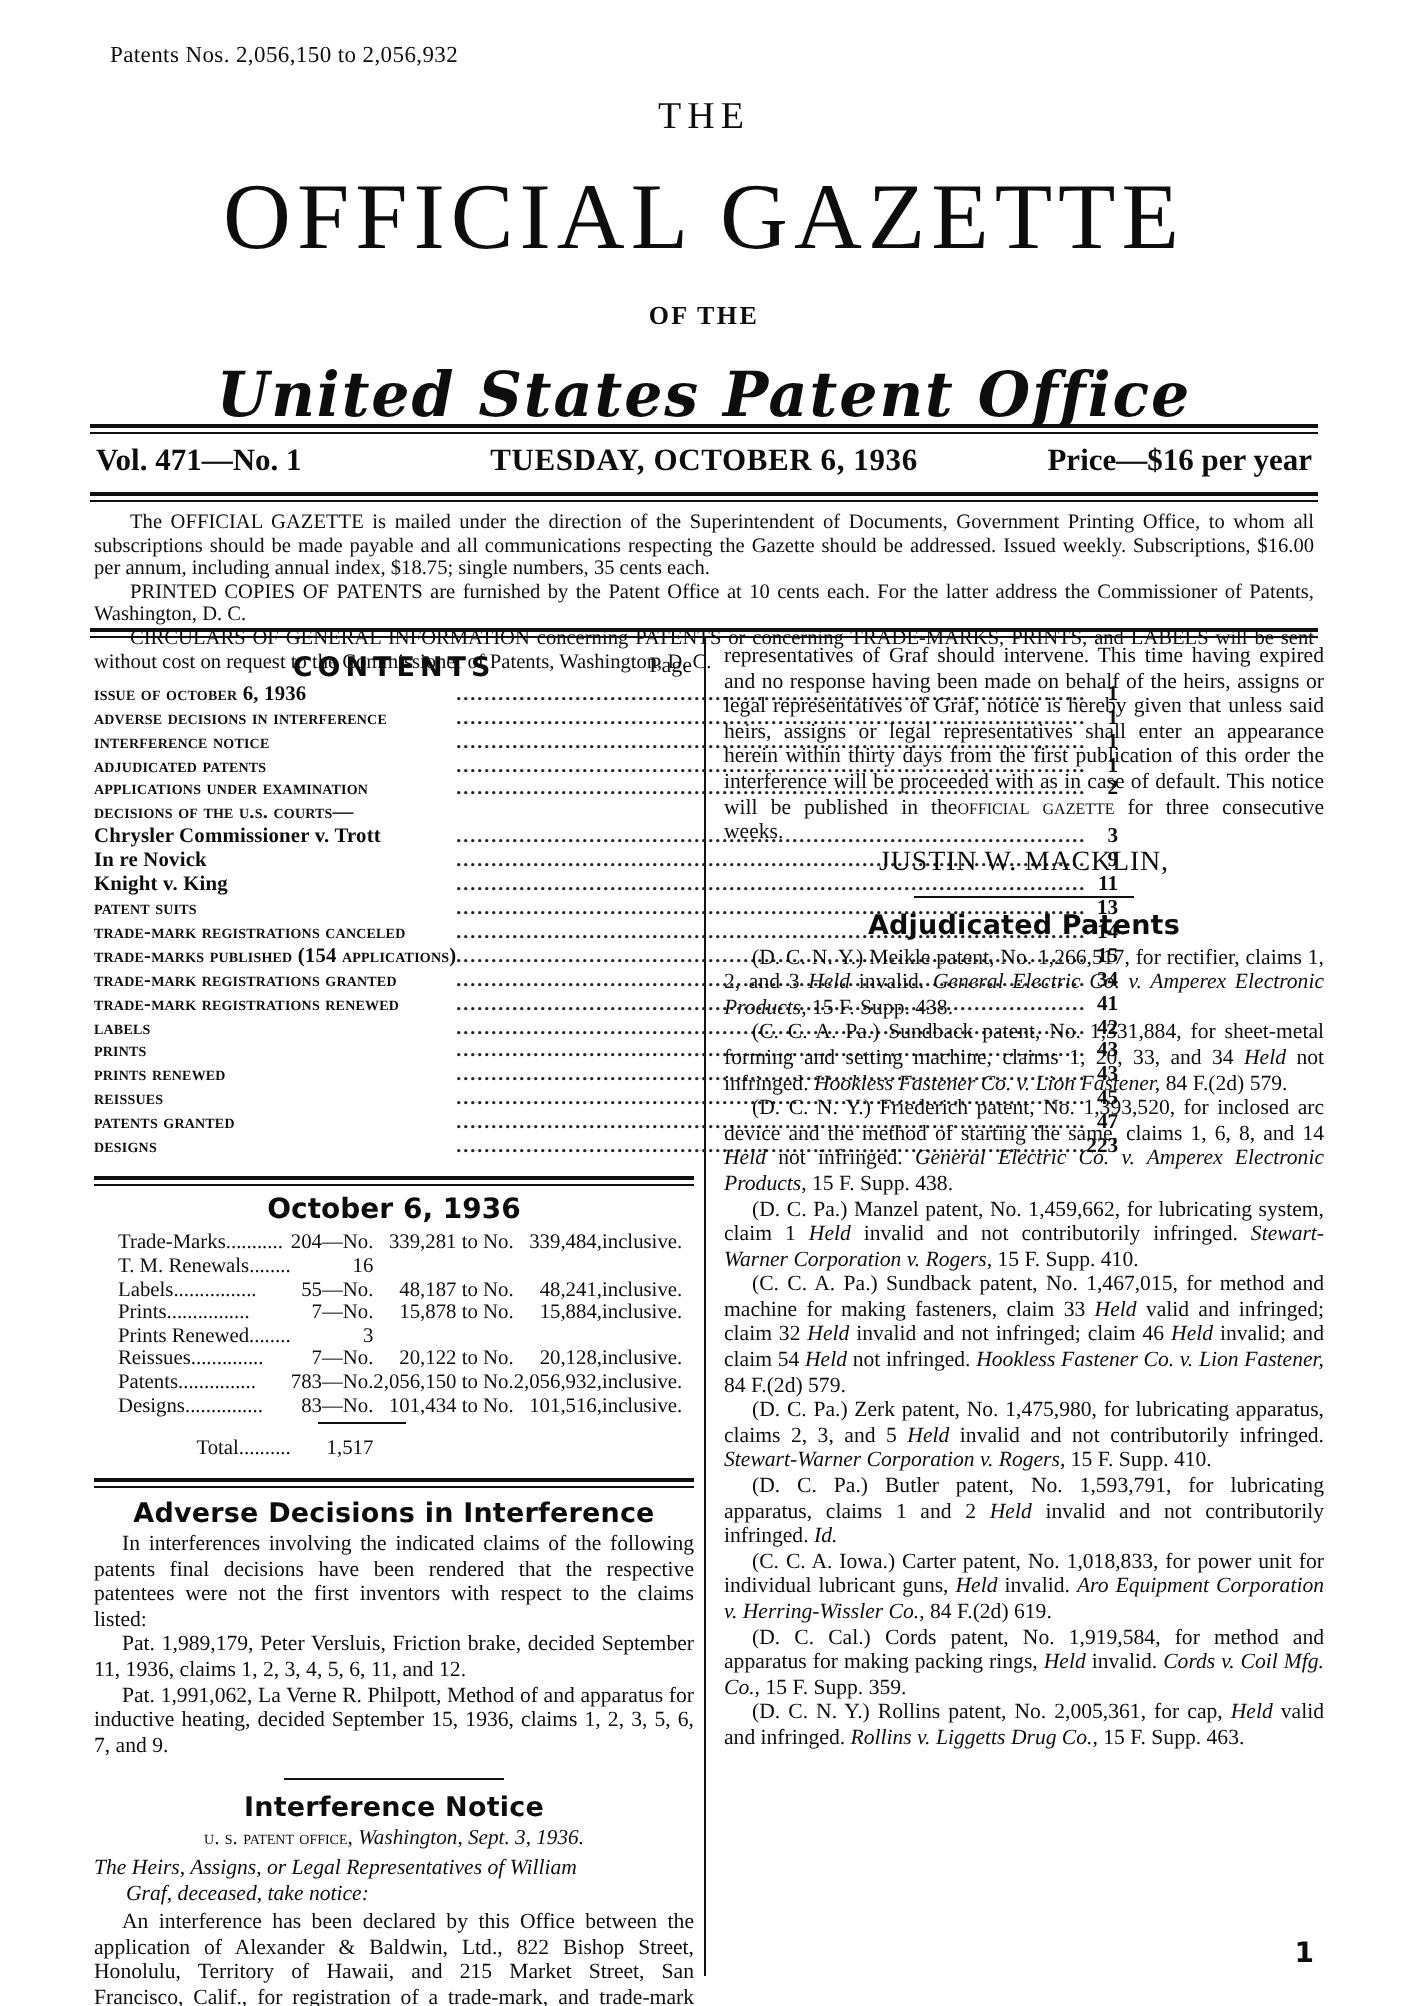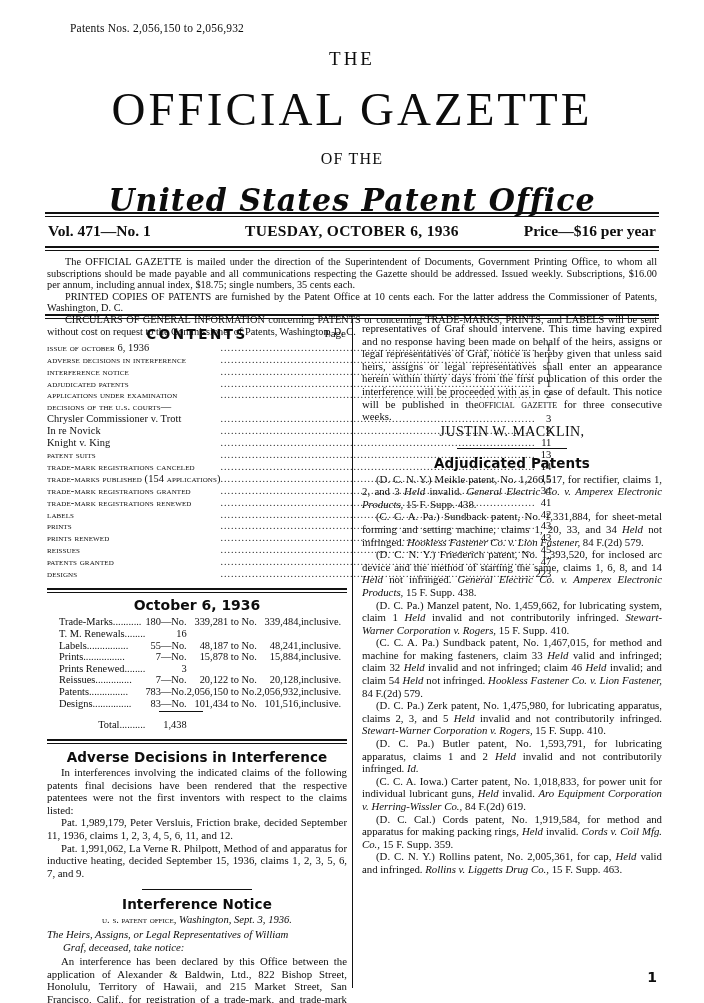--- a/index.html
+++ b/index.html
@@ -19,21 +19,21 @@
     position: absolute;
     left: 0; top: 0;
     width: 704px;
     height: 1003px;
     padding: 0;
   }
 
   
   .patent-range {
     position: absolute;
-    left: 70px;
+    left: 55px;
     top: 22px;
     font-size: 11.5px;
     letter-spacing: .2px;
   }
 
   
   .masthead {
     position: absolute;
     left: 45px;
     top: 48px;
@@ -47,24 +47,24 @@
   }
   .mh-title {
     font-size: 47px;
     letter-spacing: 3px;
     margin-top: 12px;
     font-weight: normal;
     font-family: "Liberation Serif", serif;
     white-space: nowrap;
   }
   .mh-ofthe {
-    font-size: 16px;
+    font-size: 13px;
     letter-spacing: 1.2px;
     margin-top: 14px;
-    font-weight: normal;
+    font-weight: bold;
   }
   .mh-office {
     font-size: 31px;
     margin-top: 14px;
     font-family: "DejaVu Serif", serif;
     font-weight: bold;
     font-style: italic;
     letter-spacing: 1px;
     transform: scaleX(0.97);
   }
@@ -143,20 +143,21 @@
     width: 100%;
     border-collapse: collapse;
     margin-top: 2px;
     font-size: 10.4px;
   }
   table.contents td {
     padding: 0;
     vertical-align: bottom;
     line-height: 11.9px;
     white-space: nowrap;
+    font-weight: bold;
   }
   td.c-label {
     font-variant: small-caps;
     text-transform: lowercase;
     letter-spacing: .1px;
   }
   td.c-label.cap { font-variant: normal; text-transform: none; }
   td.c-dots {
     width: 100%;
     overflow: hidden;
@@ -470,21 +471,21 @@
     </table>
 
     <div class="sec-rule-double"></div>
 
     <div class="date-head">October 6, 1936</div>
 
     <table class="stats">
       <tbody id="stats-body">
           <tr>
             <td class="s-label">Trade-Marks...........</td>
-            <td class="s-count">180—No.</td>
+            <td class="s-count">204—No.</td>
             <td class="s-from">339,281 to No.</td>
             <td class="s-to">339,484,</td>
             <td class="s-incl">inclusive.</td>
           </tr>
           <tr>
             <td class="s-label">T. M. Renewals........</td>
             <td class="s-count">16</td>
             <td class="s-from"></td>
             <td class="s-to"></td>
             <td class="s-incl"></td>
@@ -531,21 +532,21 @@
             <td class="s-to">101,516,</td>
             <td class="s-incl">inclusive.</td>
           </tr>
           <tr>
             <td colspan="5">
               <div class="total-rule"></div>
             </td>
           </tr>
           <tr class="total">
             <td class="s-label t-lab">    Total..........</td>
-            <td class="s-count">1,438</td>
+            <td class="s-count">1,517</td>
             <td colspan="3"></td>
           </tr>
         </tbody>
     </table>
 
     <div class="sec-rule-double"></div>
 
     <div class="sec-head">Adverse Decisions in Interference</div>
     <div class="body-txt">
       <p>In interferences involving the indicated claims of the following patents final decisions have been rendered that the respective patentees were not the first inventors with respect to the claims listed:</p>

